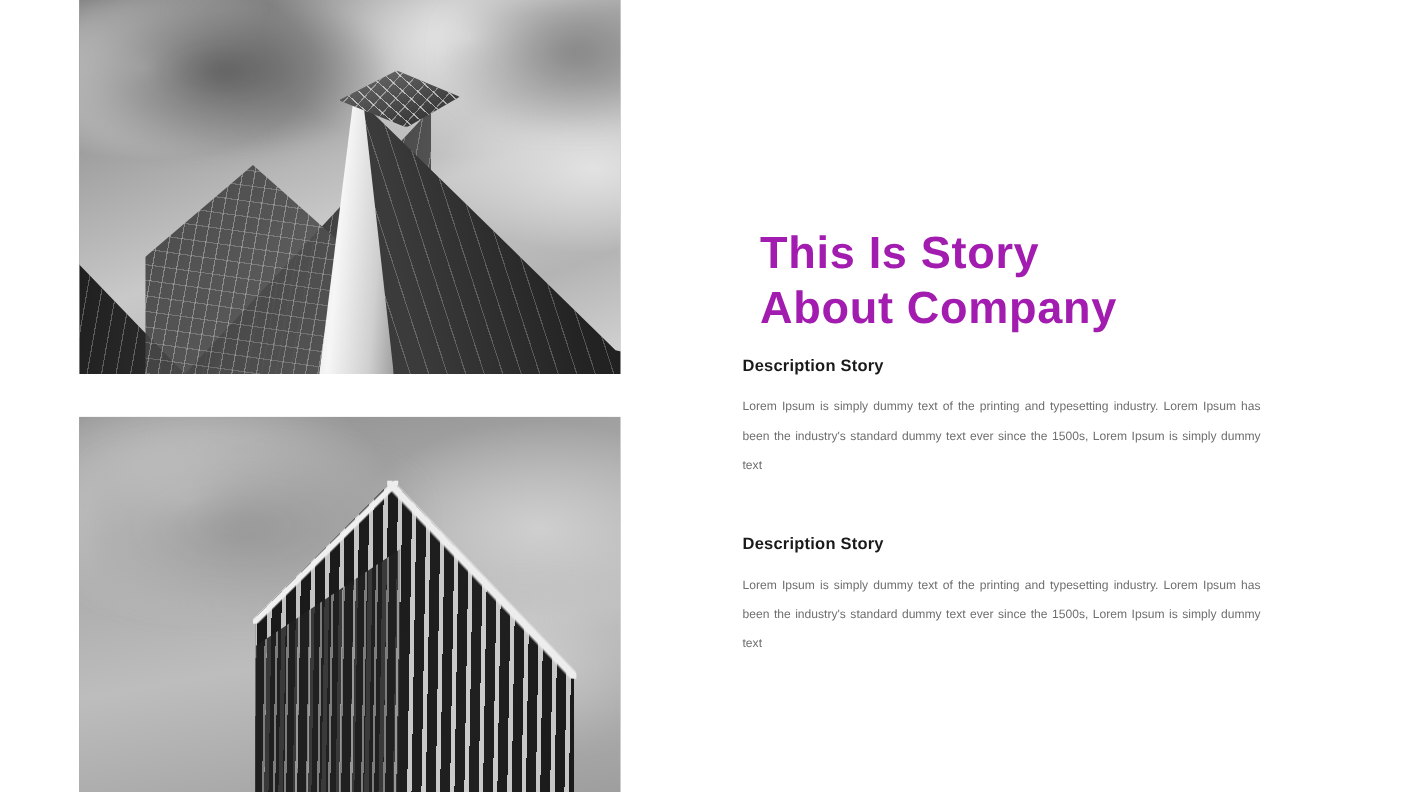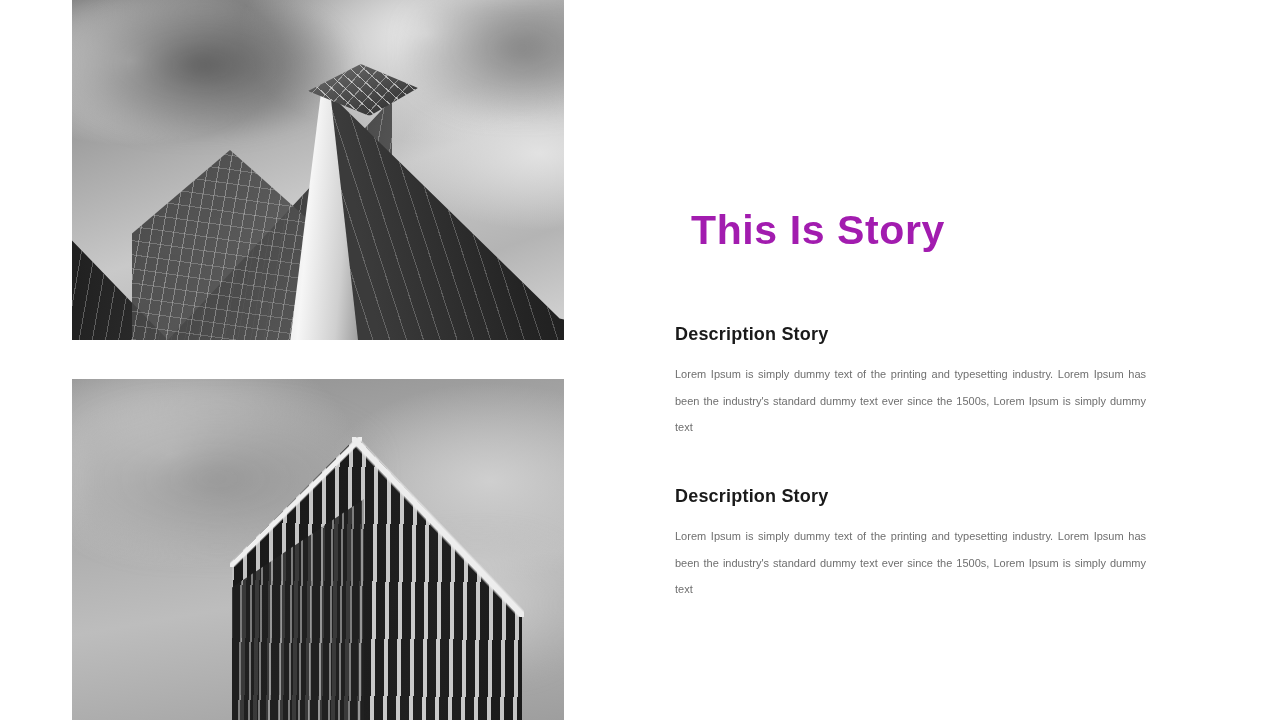--- a/index.html
+++ b/index.html
@@ -232,21 +232,21 @@
     letter-spacing: 0.6px;
     color: #a21caf;
   }
   .headline .line {
     display: block;
     white-space: nowrap;
   }
   .block1 { position: absolute; top: 324px; left: 0; width: 471px; }
   .block2 { position: absolute; top: 486px; left: 0; width: 471px; }
   .sub-title {
-    font-size: 18px;
+    font-size: 15px;
     font-weight: bold;
     color: #1a1a1a;
     letter-spacing: 0.2px;
     margin: 0 0 16px 0;
   }
   .body-text {
     font-size: 11px;
     line-height: 26.5px;
     color: #6f6f6f;
     text-align: justify;
@@ -285,20 +285,21 @@
       <div class="tower2-edge-l"></div>
       <div class="tower2-edge-r"></div>
     </div>
 
   </div>
 
   <div class="text-column">
 
     <h1 class="headline">
       <span class="line">This Is Story</span>
+      <span class="line">About Company</span>
     </h1>
 
     <div class="block1">
       <h2 class="sub-title">Description Story</h2>
       <p class="body-text">Lorem Ipsum is simply dummy text of the printing and typesetting industry. Lorem Ipsum has been the industry's standard dummy text ever since the 1500s, Lorem Ipsum is simply dummy text</p>
     </div>
 
     <div class="block2">
       <h2 class="sub-title">Description Story</h2>
       <p class="body-text">Lorem Ipsum is simply dummy text of the printing and typesetting industry. Lorem Ipsum has been the industry's standard dummy text ever since the 1500s, Lorem Ipsum is simply dummy text</p>

